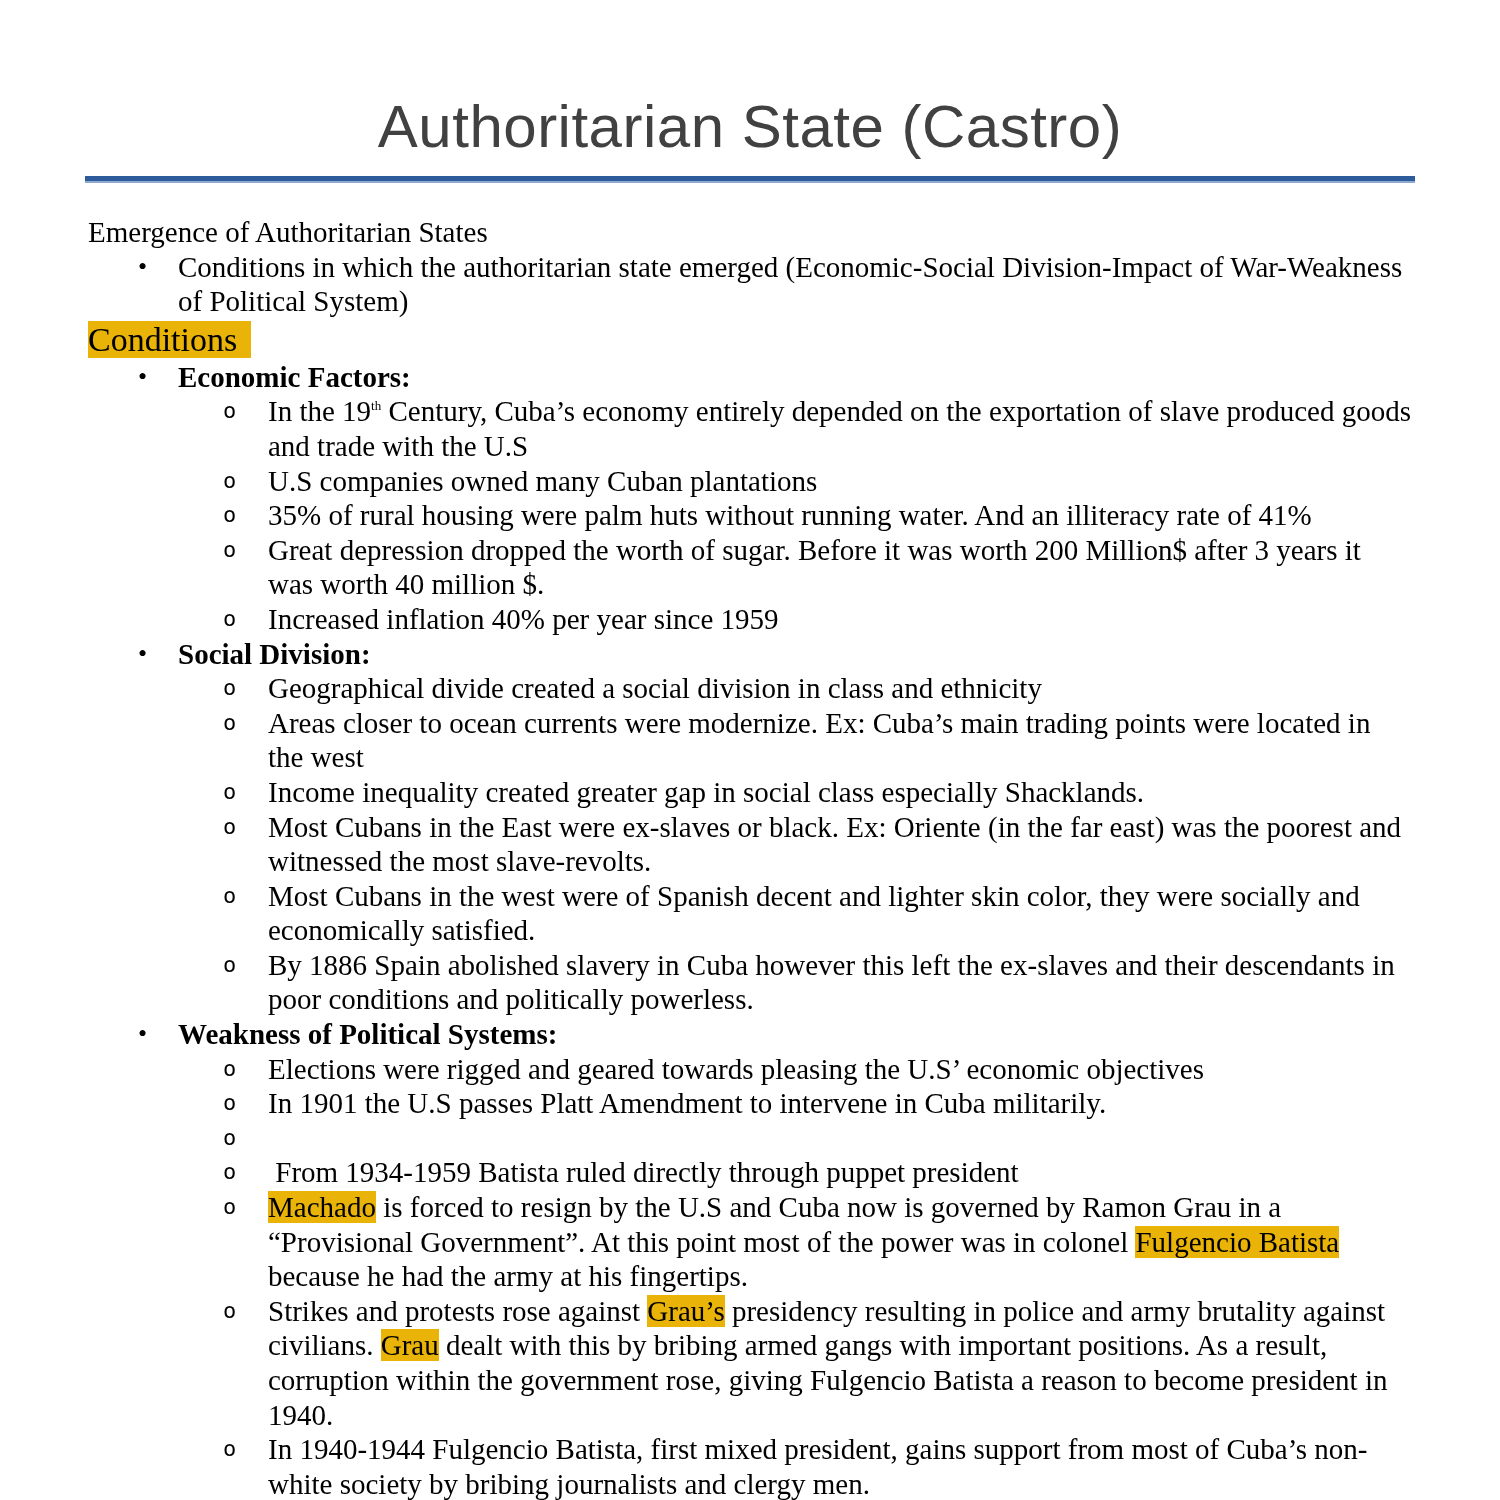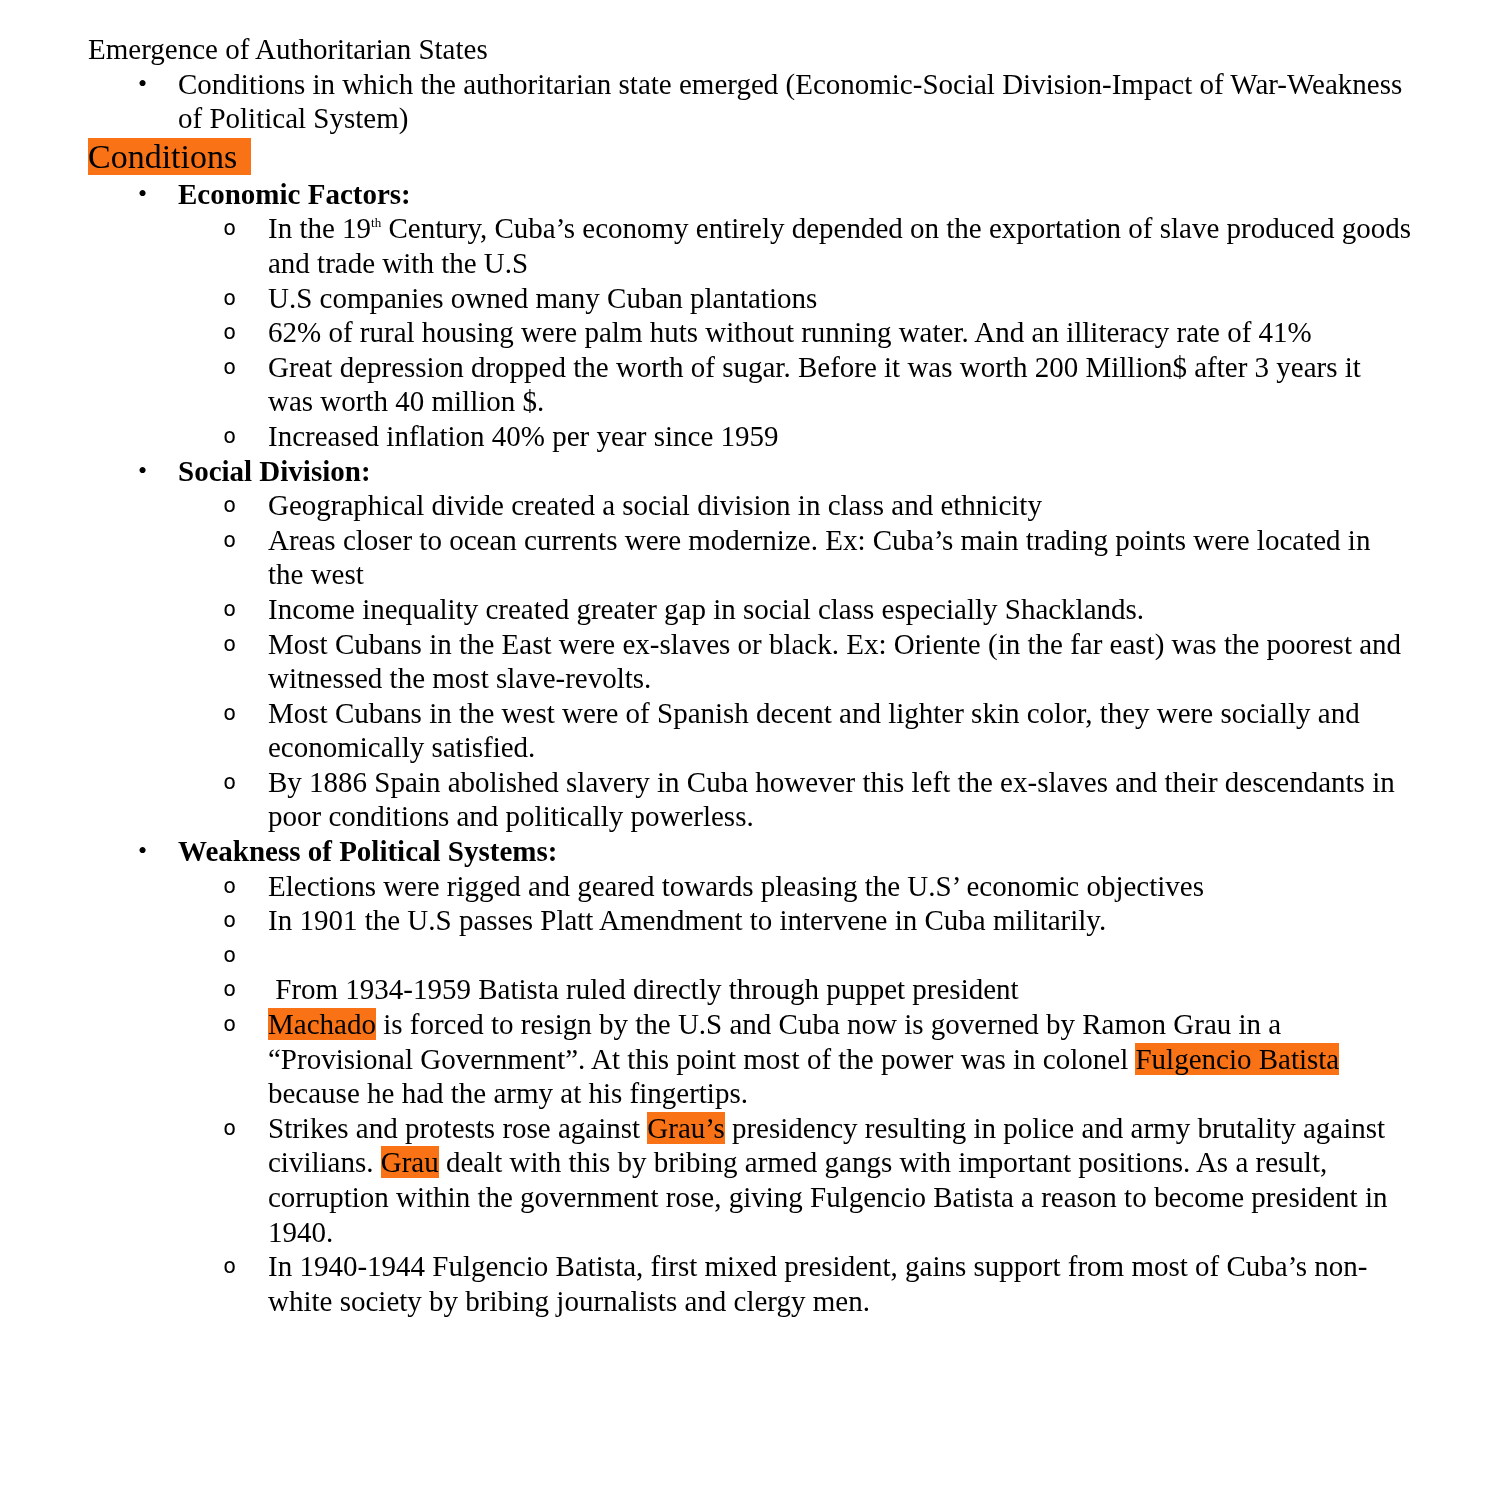--- a/index.html
+++ b/index.html
@@ -17,36 +17,40 @@
     color:#414141; letter-spacing:0.5px;
   }
   .rule {
     height:5px; margin-top:8px;
     border-bottom:2px solid #8ea9cf;
   }
   main { margin:0 88px; padding-top:32px; font-size:29px; line-height:34.6px; }
   p { margin:0; }
   .it { }
   .b  { font-weight:bold; }
-  .hl { background:#f97316; }
+  .hl { background:#eab308; }
   .sup { vertical-align:super; font-size:13px; line-height:0; }
   .cond { font-size:34px; line-height:41px; }
   .cond .hl { padding-right:14px; }
   .li { display:flex; align-items:flex-start; }
   .txt { flex:1; white-space:pre-wrap; }
   .l1 { padding-left:50px; }
   .m1 { flex:none; width:40px; font-size:26px; }
   .l2 { padding-left:135px; }
   .m2 { flex:none; width:45px; font-family:"DejaVu Sans Mono", monospace;
         font-size:22px; line-height:34.6px; }
 </style>
 </head>
 <body>
 
 <div class="page">
+  <header>
+    <h1 class="title" style="color: rgb(65, 65, 65);">Authoritarian State (Castro)</h1>
+    <div class="rule" id="title-rule" style="background: rgb(46, 91, 156);"></div>
+  </header>
   <main>
     <p class="it">Emergence of Authoritarian States</p>
     <div class="li l1 it">
       <span class="m1">•</span>
       <span class="txt">Conditions in which the authoritarian state emerged (Economic-Social Division-Impact of War-Weakness of Political System)</span>
     </div>
     <p class="cond"><span class="hl">Conditions</span></p>
     <div id="sections">
         <div class="li l1">
           <span class="m1">•</span>
@@ -55,21 +59,21 @@
         <div class="li l2">
           <span class="m2">o</span>
           <span class="txt"><span class="">In the 19</span><span class="sup">th</span><span class=""> Century, Cuba’s economy entirely depended on the exportation of slave produced goods and trade with the U.S</span></span>
         </div>
         <div class="li l2">
           <span class="m2">o</span>
           <span class="txt"><span class="">U.S companies owned many Cuban plantations</span></span>
         </div>
         <div class="li l2">
           <span class="m2">o</span>
-          <span class="txt"><span class="">62% of rural housing were palm huts without running water. And an illiteracy rate of 41%</span></span>
+          <span class="txt"><span class="">35% of rural housing were palm huts without running water. And an illiteracy rate of 41%</span></span>
         </div>
         <div class="li l2">
           <span class="m2">o</span>
           <span class="txt"><span class="">Great depression dropped the worth of sugar. Before it was worth 200 Million$ after 3 years it was worth 40 million $.</span></span>
         </div>
         <div class="li l2">
           <span class="m2">o</span>
           <span class="txt"><span class="">Increased inflation 40% per year since 1959</span></span>
         </div>
         <div class="li l1">

